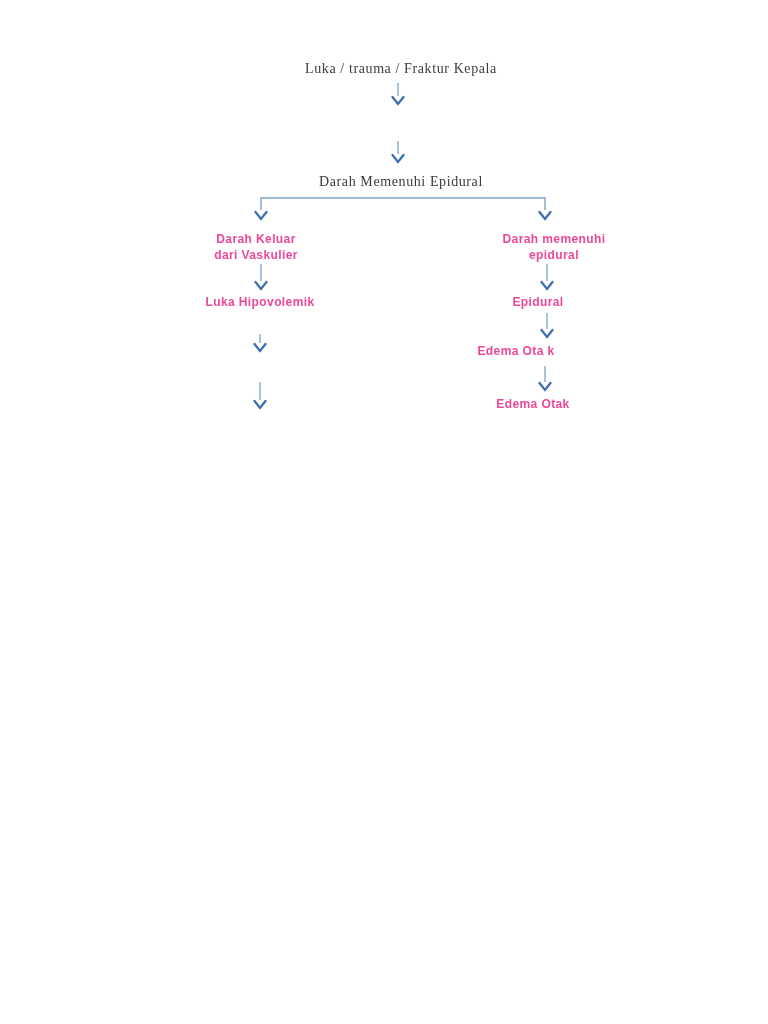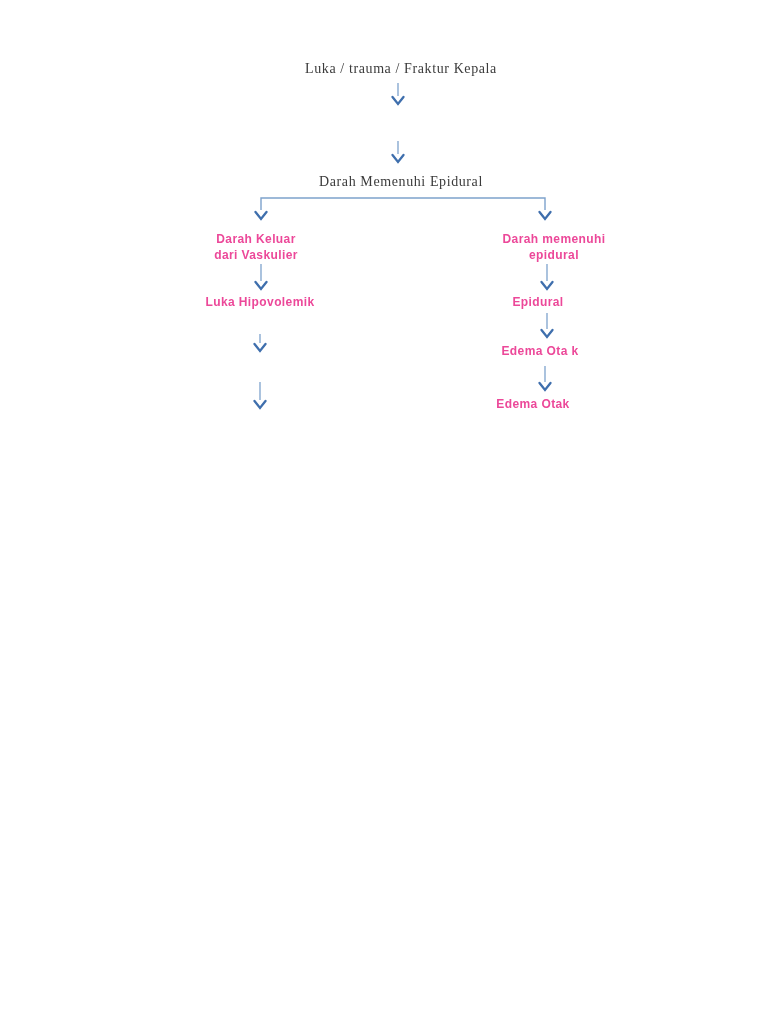--- a/index.html
+++ b/index.html
@@ -111,21 +111,21 @@
     <polyline class="head" points="2.5,18 8,25 13.5,18"></polyline>
   </svg>
 
   <div class="node bold-label" style="left:538px; top:294px">Epidural</div>
 
   <svg class="arrow" style="left:539px; top:313px" width="16" height="26">
     <line class="stem" x1="8" y1="0" x2="8" y2="16"></line>
     <polyline class="head" points="2.5,17 8,24 13.5,17"></polyline>
   </svg>
 
-  <div class="node bold-label" style="left:540px; top:343px">Edema Ota k</div>
+  <div class="node bold-label" style="left:516px; top:343px">Edema Ota k</div>
 
   <svg class="arrow" style="left:537px; top:366px" width="16" height="26">
     <line class="stem" x1="8" y1="0" x2="8" y2="16"></line>
     <polyline class="head" points="2.5,17 8,24 13.5,17"></polyline>
   </svg>
 
   <div class="node bold-label" style="left:533px; top:396px">Edema Otak</div>
 
 </div>
 

